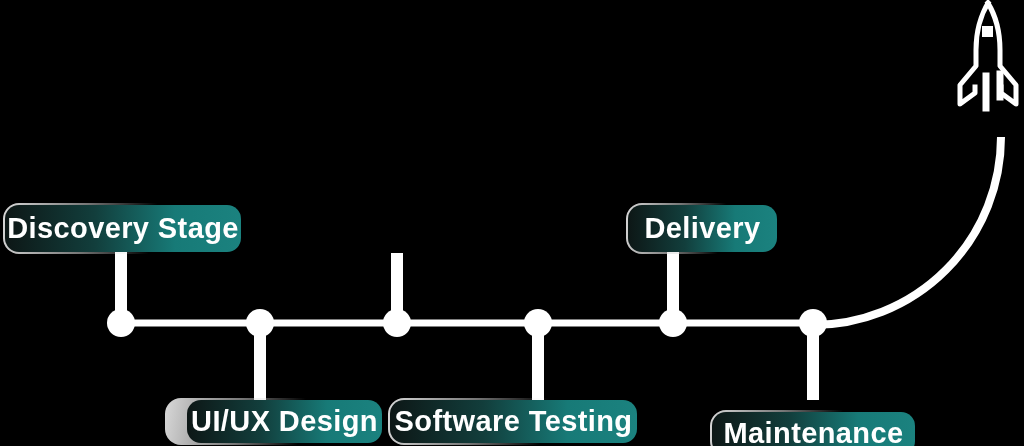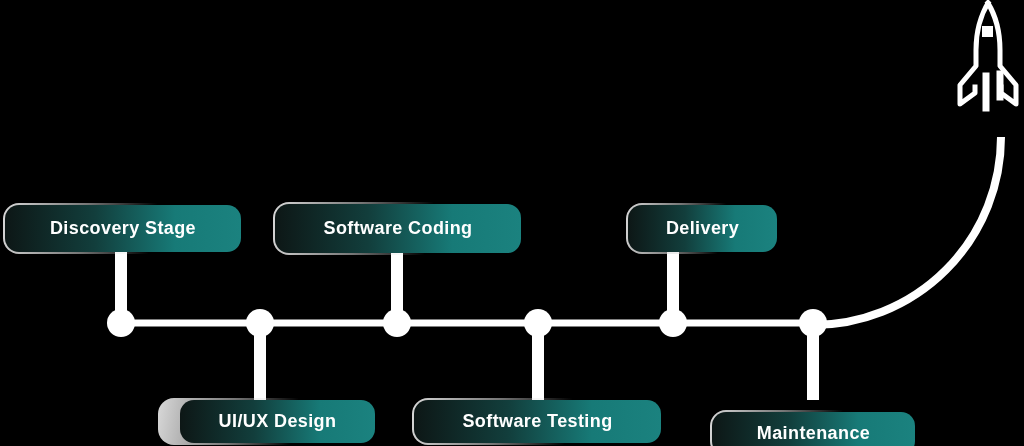--- a/index.html
+++ b/index.html
@@ -43,30 +43,30 @@
       #123e3c 38%,
       #177a77 72%,
       #1b827f 100%);
     display: flex;
     align-items: center;
     justify-content: center;
   }
   .pill span {
     color: #ffffff;
     font-weight: bold;
-    font-size: 18px;
+    font-size: 29px;
     letter-spacing: 0.4px;
     white-space: nowrap;
   }
   
   .p-discovery   { left: 3px;   top: 203px; width: 240px; height: 51px; }
   .p-coding      { left: 273px; top: 202px; width: 250px; height: 53px; }
   .p-delivery    { left: 598px; top: 203px; width: 153px; height: 51px; margin-left: 28px; }
-  .p-uiux        { left: 158px; top: 398px; width: 219px; height: 47px; padding-left: 22px; }
-  .p-testing     { left: 412px; top: 398px; width: 251px; height: 47px; }
+  .p-uiux        { left: 165px; top: 398px; width: 219px; height: 47px; padding-left: 22px; }
+  .p-testing     { left: 388px; top: 398px; width: 251px; height: 47px; }
   .p-maintenance { left: 710px; top: 410px; width: 207px; height: 47px; }
 </style>
 </head>
 <body>
 
 <div class="canvas">
 
   <svg class="lines-svg" viewBox="0 0 1024 446">
 
     <g stroke="#ffffff" stroke-width="12">
@@ -99,25 +99,20 @@
       <line x1="1000" y1="74" x2="1000" y2="97" stroke-width="7"></line>
     </g>
   </svg>
 
   <div class="pill-wrap p-discovery">
     <div class="pill">
       <span>Discovery Stage</span>
     </div>
   </div>
 
-  <div class="pill-wrap p-coding">
-    <div class="pill">
-      <span>Software Coding</span>
-    </div>
-  </div>
 
   <div class="pill-wrap p-delivery">
     <div class="pill">
       <span>Delivery</span>
     </div>
   </div>
 
   <div class="pill-wrap p-uiux">
     <div class="pill">
       <span>UI/UX Design</span>

